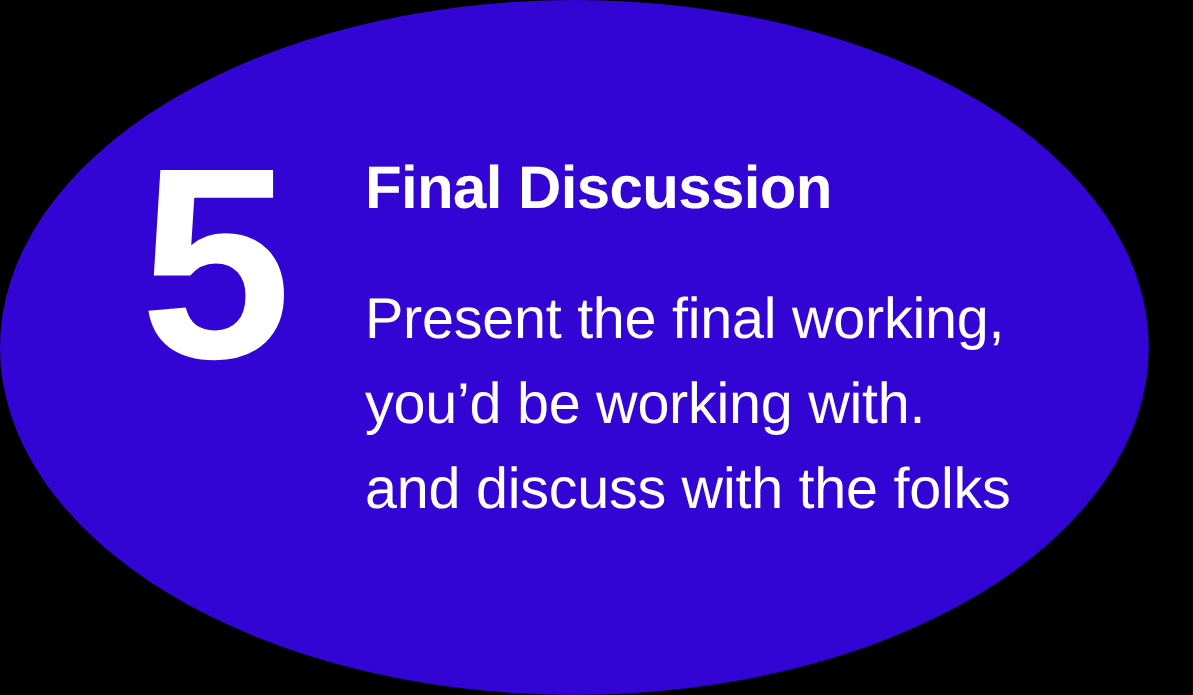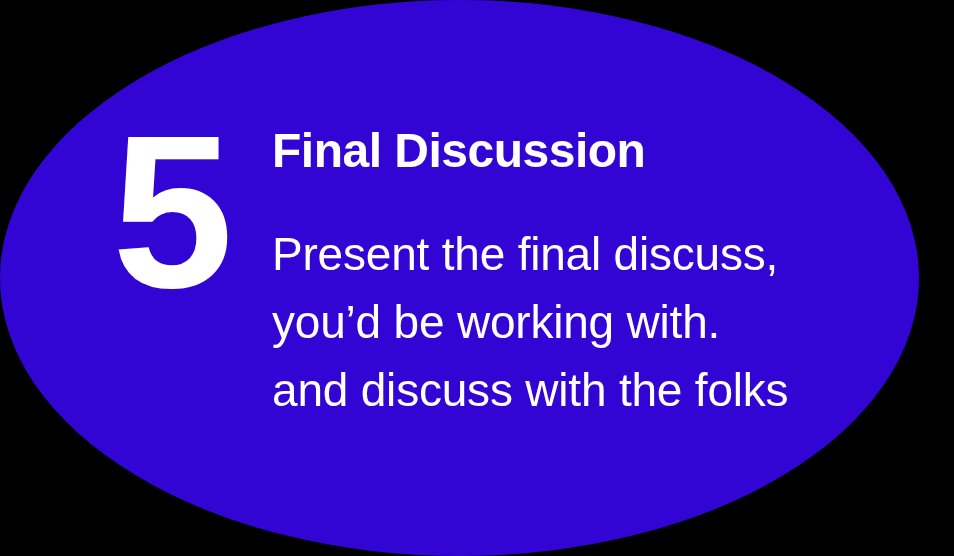--- a/index.html
+++ b/index.html
@@ -52,21 +52,21 @@
     font-weight: 700;
     color: #FFFFFF;
     letter-spacing: -2px;
     font-family: "Liberation Sans", sans-serif;
     -webkit-font-smoothing: antialiased;
   }
 
   
   .textcol {
     position: absolute;
-    left: 272px;
+    left: 292px;
     top: 122px;
     width: 600px;
   }
 
   .title {
     font-size: 48px;
     line-height: 58px;
     font-weight: 700;
     color: #FFFFFF;
     letter-spacing: -0.5px;
@@ -97,21 +97,21 @@
 
   <div class="content">
 
     <div class="numeral">5</div>
 
     <div class="textcol">
 
       <h1 class="title">Final Discussion</h1>
 
       <div class="body-lines">
-        <div class="body-line">Present the final discuss,</div>
+        <div class="body-line">Present the final working,</div>
         <div class="body-line">you’d be working with.</div>
         <div class="body-line">and discuss with the folks</div>
       </div>
 
     </div>
 
   </div>
 
 </div>
 

